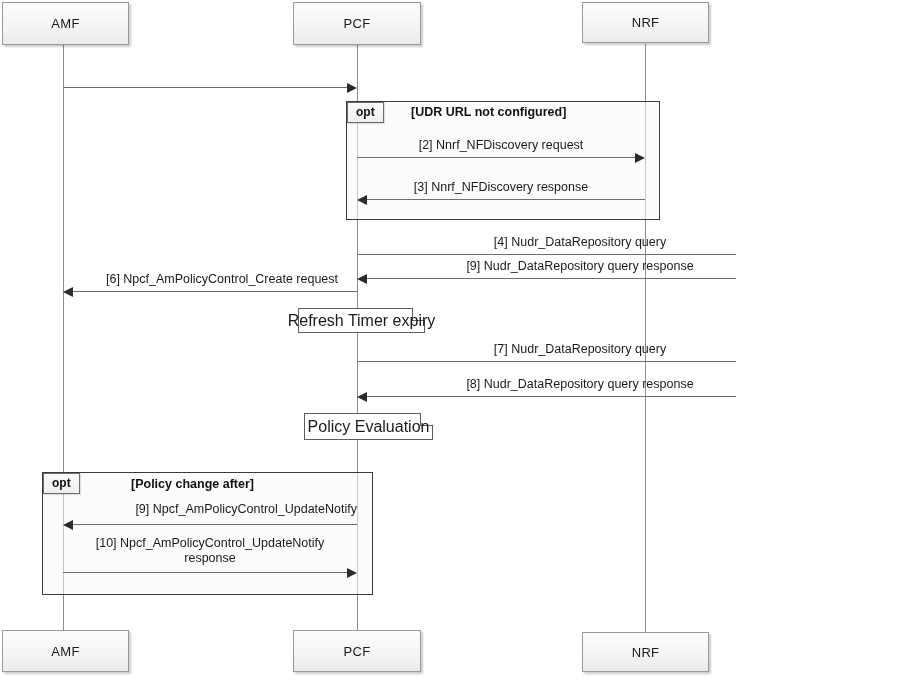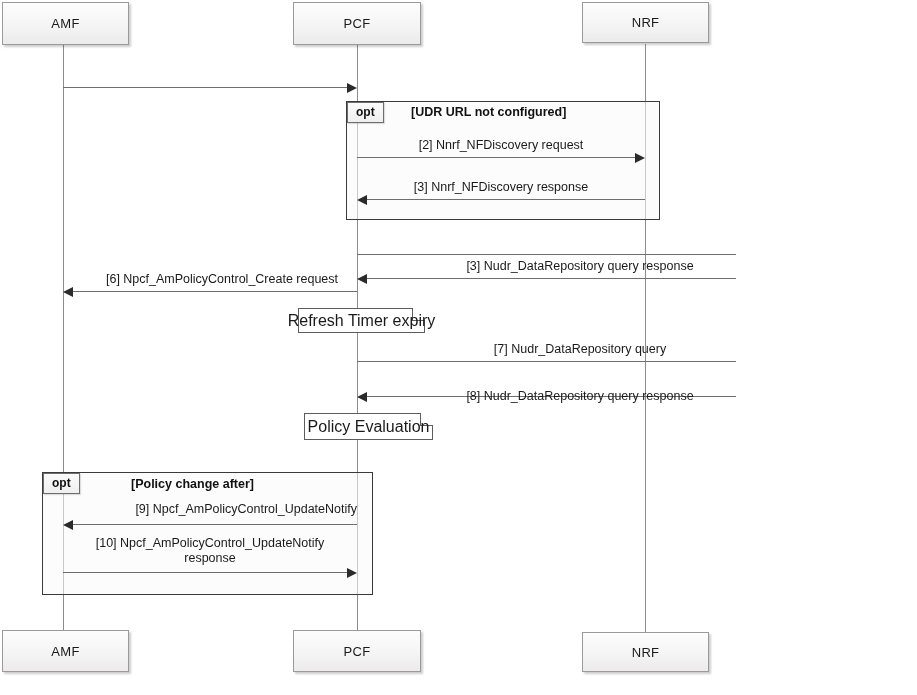--- a/index.html
+++ b/index.html
@@ -173,42 +173,43 @@
   <div class="fragment-guard" style="left:395px;top:105px;">[UDR URL not configured]</div>
 
   <div class="msg-label" style="left:357px;top:138px;width:288px;">[2] Nnrf_NFDiscovery request</div>
   <div class="msg-line" style="left:357px;top:157px;width:279px;"></div>
   <div class="msg-arrow right" style="left:635px;top:153px;"></div>
 
   <div class="msg-label" style="left:357px;top:180px;width:288px;">[3] Nnrf_NFDiscovery response</div>
   <div class="msg-line" style="left:367px;top:199px;width:278px;"></div>
   <div class="msg-arrow left" style="left:357px;top:195px;"></div>
 
+  <div class="msg-label" style="left:357px;top:235px;width:446px;">[4] Nudr_DataRepository query</div>
   <div class="msg-line" style="left:357px;top:254px;width:437px;"></div>
   <div class="msg-arrow right" style="left:793px;top:250px;"></div>
 
-  <div class="msg-label" style="left:357px;top:259px;width:446px;">[3] Nudr_DataRepository query response</div>
+  <div class="msg-label" style="left:357px;top:259px;width:446px;">[9] Nudr_DataRepository query response</div>
   <div class="msg-line" style="left:367px;top:278px;width:436px;"></div>
   <div class="msg-arrow left" style="left:357px;top:274px;"></div>
 
   <div class="msg-label" style="left:75px;top:272px;width:294px;">[6] Npcf_AmPolicyControl_Create request</div>
   <div class="msg-line" style="left:73px;top:291px;width:284px;"></div>
   <div class="msg-arrow left" style="left:63px;top:287px;"></div>
 
   <div class="note" style="left:298px;top:308px;width:127px;height:25px;">
     <div class="note-body"></div>
     <div class="note-fold"></div>
     <div class="note-text">Refresh Timer expiry</div>
   </div>
 
   <div class="msg-label" style="left:357px;top:342px;width:446px;">[7] Nudr_DataRepository query</div>
   <div class="msg-line" style="left:357px;top:361px;width:437px;"></div>
   <div class="msg-arrow right" style="left:793px;top:357px;"></div>
 
-  <div class="msg-label" style="left:357px;top:377px;width:446px;margin-top:12px;">[8] Nudr_DataRepository query response</div>
+  <div class="msg-label" style="left:357px;top:377px;width:446px;">[8] Nudr_DataRepository query response</div>
   <div class="msg-line" style="left:367px;top:396px;width:436px;"></div>
   <div class="msg-arrow left" style="left:357px;top:392px;"></div>
 
   <div class="note" style="left:304px;top:413px;width:129px;height:27px;">
     <div class="note-body"></div>
     <div class="note-fold"></div>
     <div class="note-text">Policy Evaluation</div>
   </div>
 
   <div class="fragment" style="left:42px;top:472px;width:331px;height:123px;"></div>

